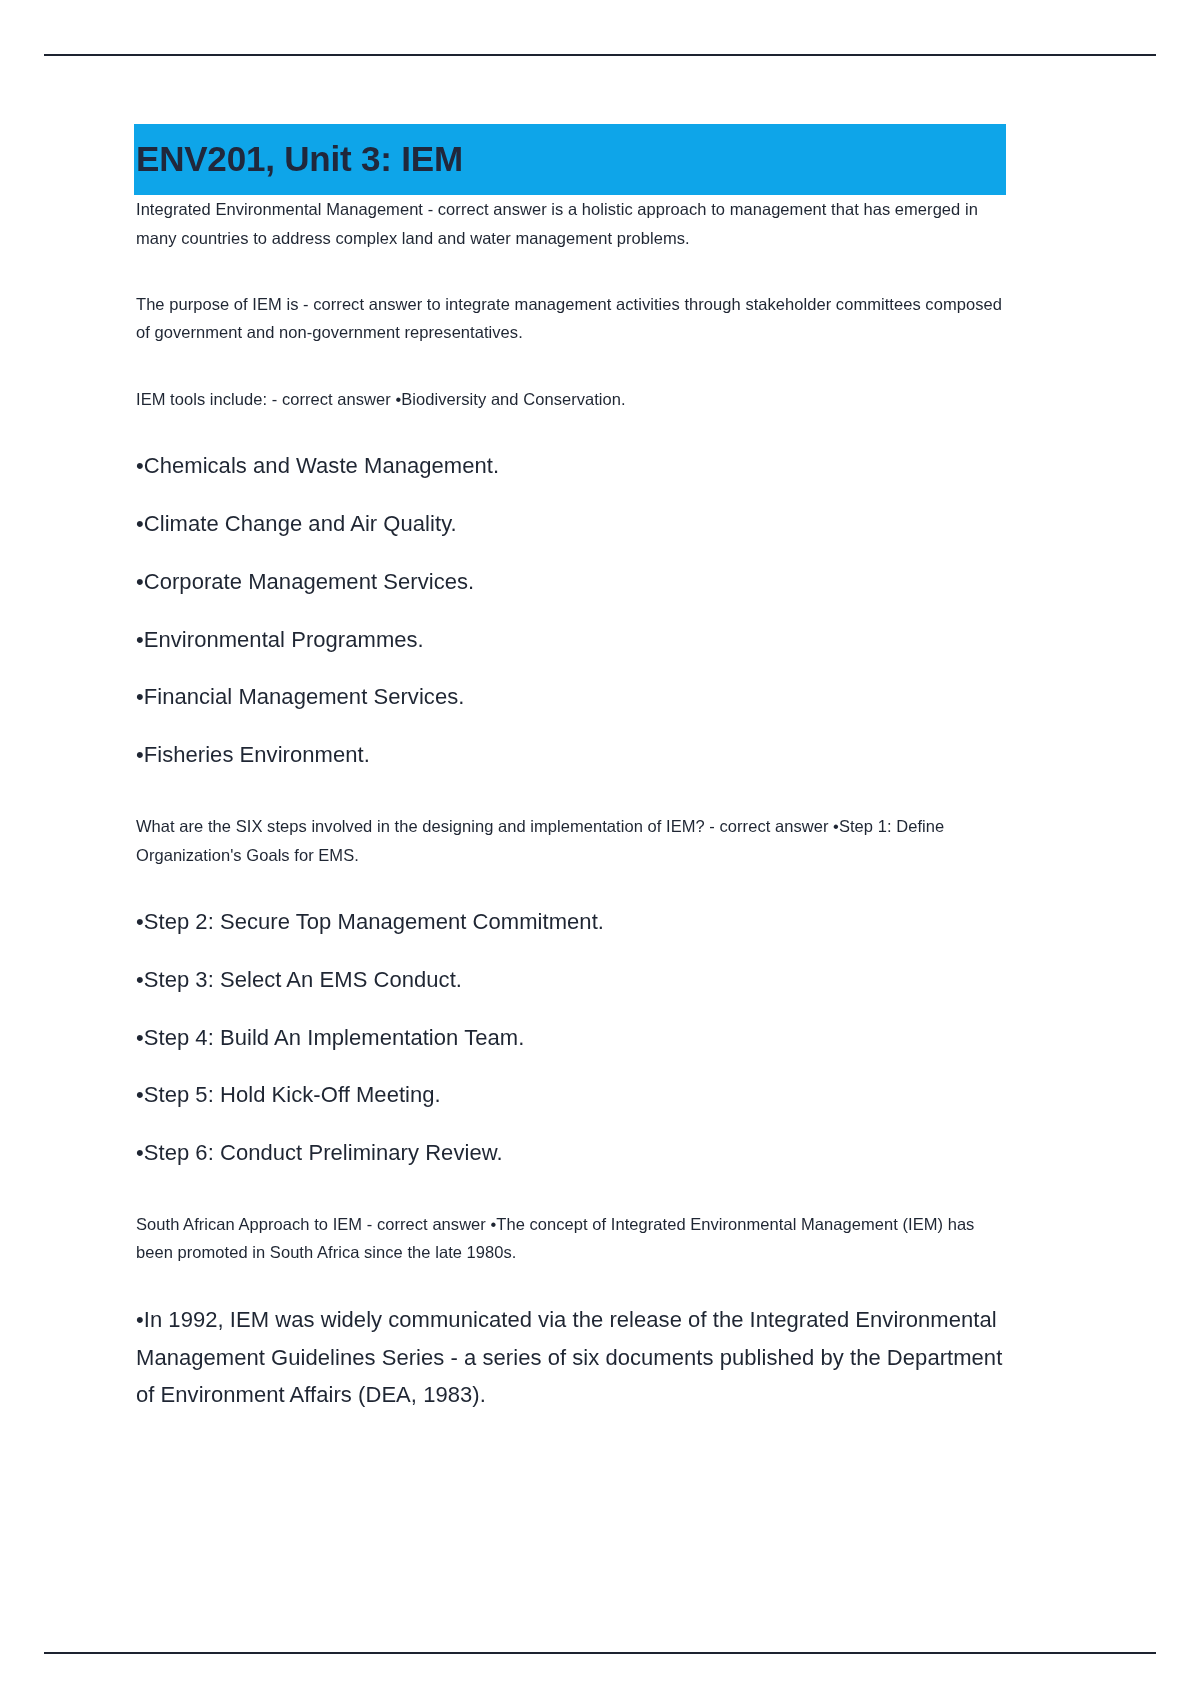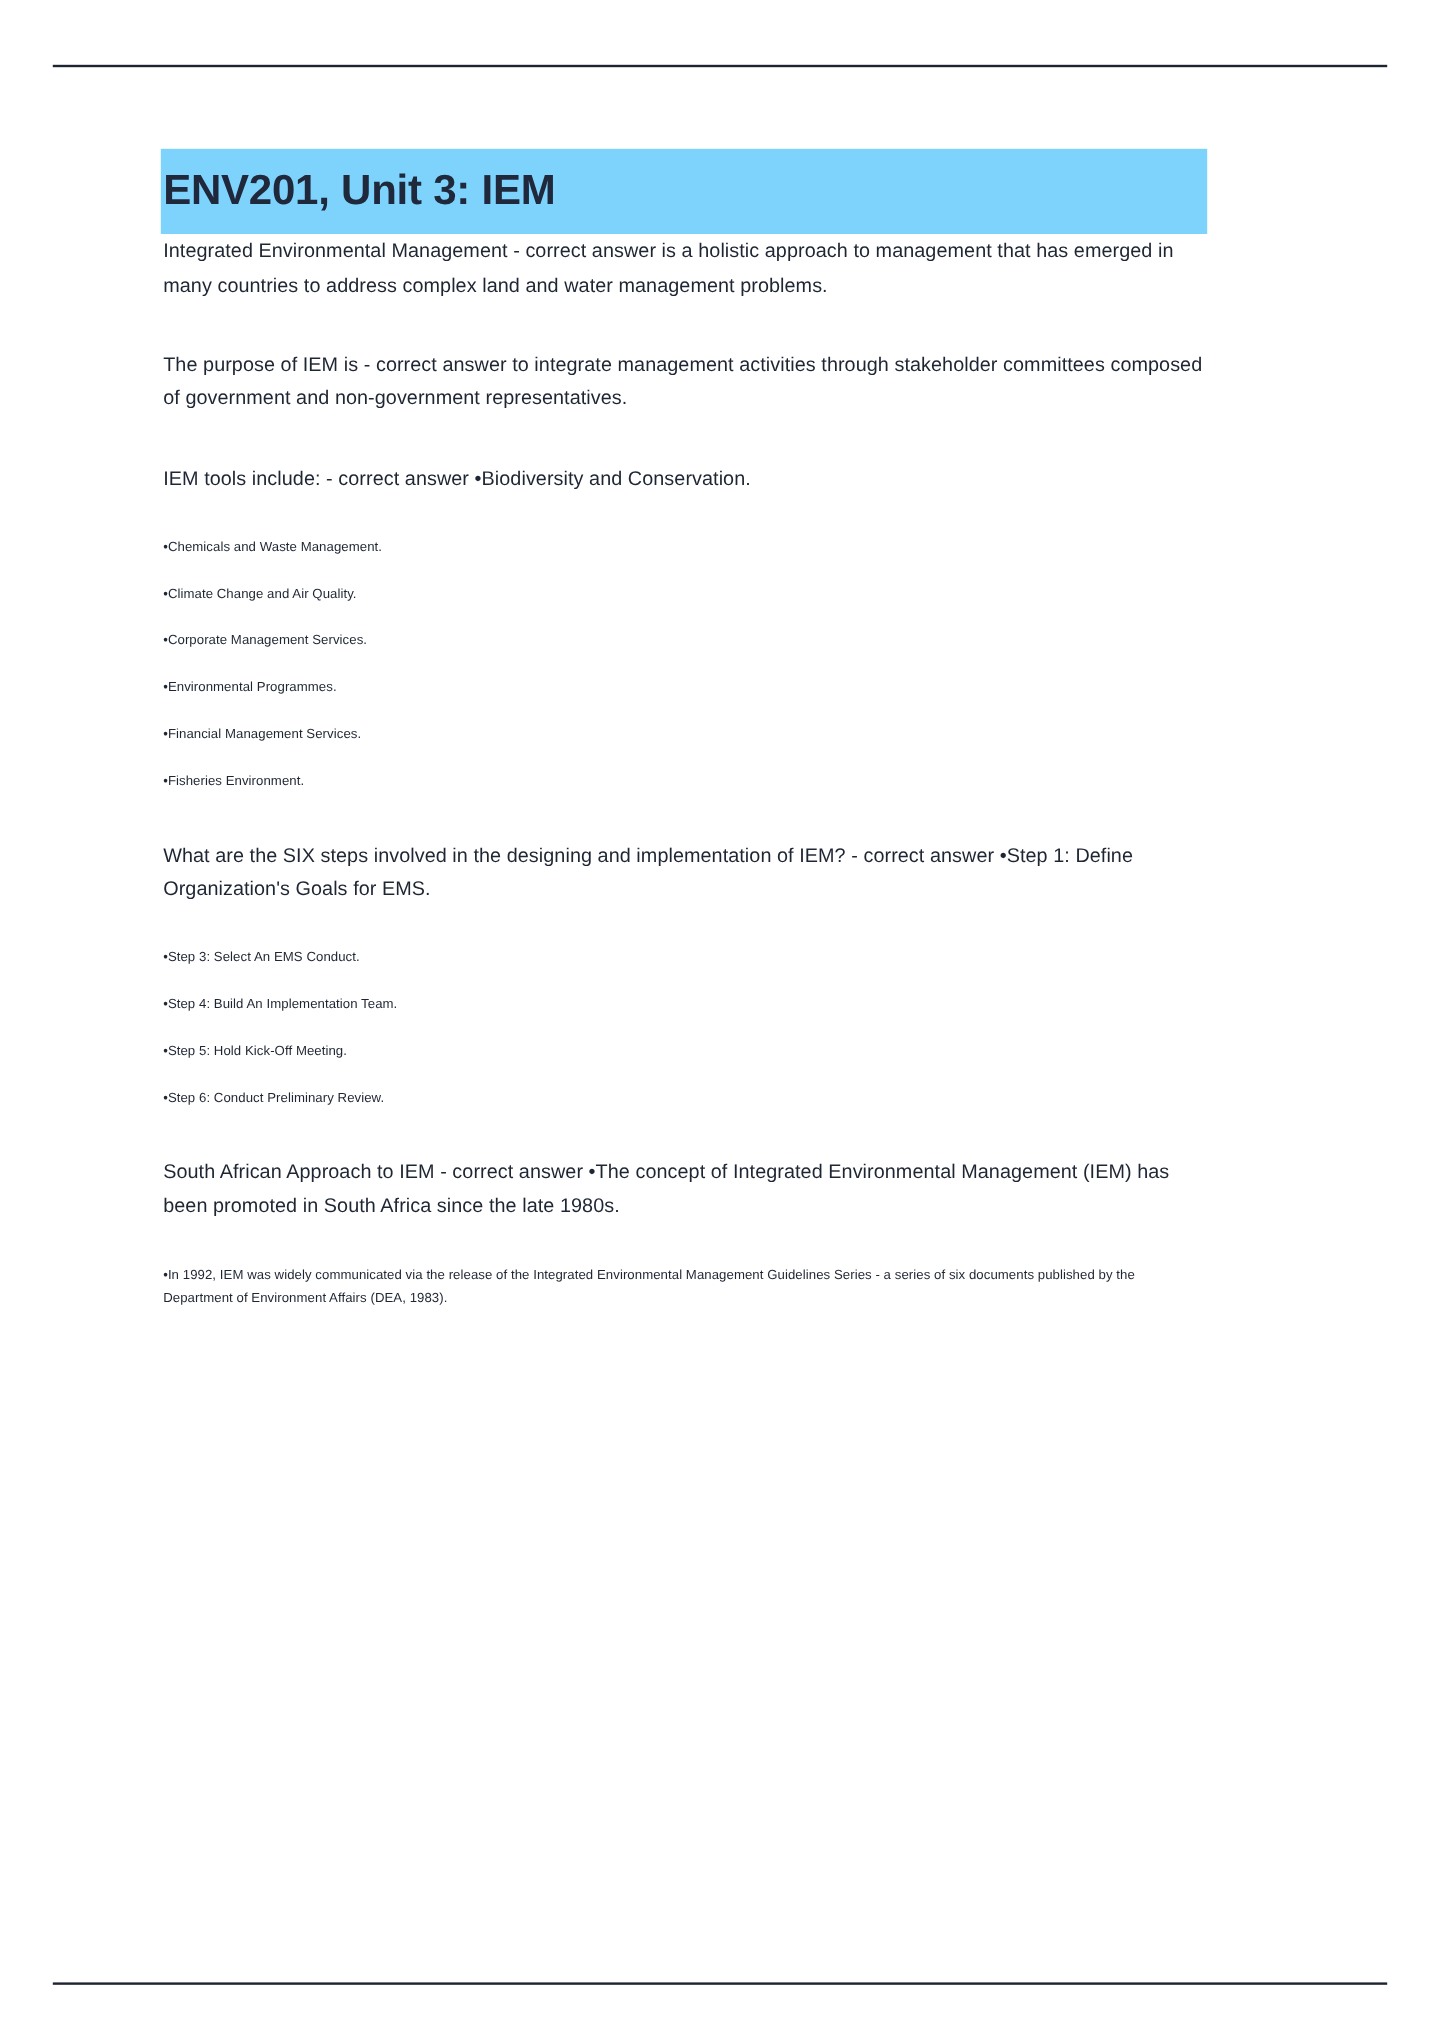--- a/index.html
+++ b/index.html
@@ -32,21 +32,21 @@
   .rule.bottom { bottom: 46px; }
 
   .content {
     position: absolute;
     left: 136px;
     top: 124px;
     width: 868px;
   }
 
   .title-band {
-    background: #7dd3fc;
+    background: #0ea5e9;
     padding: 14px 0 16px 0;
     margin: 0 -2px;
   }
   .doc-title {
     font-size: 35px;
     font-weight: bold;
     letter-spacing: -0.2px;
     color: #20283c;
     margin: 0;
     padding-left: 2px;
@@ -57,21 +57,21 @@
   }
 
   p.para {
     font-size: 16.5px;
     line-height: 1.72;
     color: #1f2633;
     margin: 0 0 34px 0;
     letter-spacing: 0.05px;
   }
   p.bullet {
-    font-size: 11px;
+    font-size: 22px;
     line-height: 1.72;
     color: #1f2633;
     margin: 0 0 20px 0;
     letter-spacing: 0.05px;
   }
   .group {
     margin-bottom: 38px;
   }
   .group p:last-child {
     margin-bottom: 0;
@@ -108,20 +108,21 @@
         <p class="bullet">•Chemicals and Waste Management.</p>
         <p class="bullet">•Climate Change and Air Quality.</p>
         <p class="bullet">•Corporate Management Services.</p>
         <p class="bullet">•Environmental Programmes.</p>
         <p class="bullet">•Financial Management Services.</p>
         <p class="bullet">•Fisheries Environment.</p>
       </div>
 
       <div class="group">
         <p class="para group-lead">What are the SIX steps involved in the designing and implementation of IEM? - correct answer •Step 1: Define Organization's Goals for EMS.</p>
+        <p class="bullet">•Step 2: Secure Top Management Commitment.</p>
         <p class="bullet">•Step 3: Select An EMS Conduct.</p>
         <p class="bullet">•Step 4: Build An Implementation Team.</p>
         <p class="bullet">•Step 5: Hold Kick-Off Meeting.</p>
         <p class="bullet">•Step 6: Conduct Preliminary Review.</p>
       </div>
 
       <div class="group">
         <p class="para group-lead">South African Approach to IEM - correct answer •The concept of Integrated Environmental Management (IEM) has been promoted in South Africa since the late 1980s.</p>
         <p class="bullet">•In 1992, IEM was widely communicated via the release of the Integrated Environmental Management Guidelines Series - a series of six documents published by the Department of Environment Affairs (DEA, 1983).</p>
       </div>

